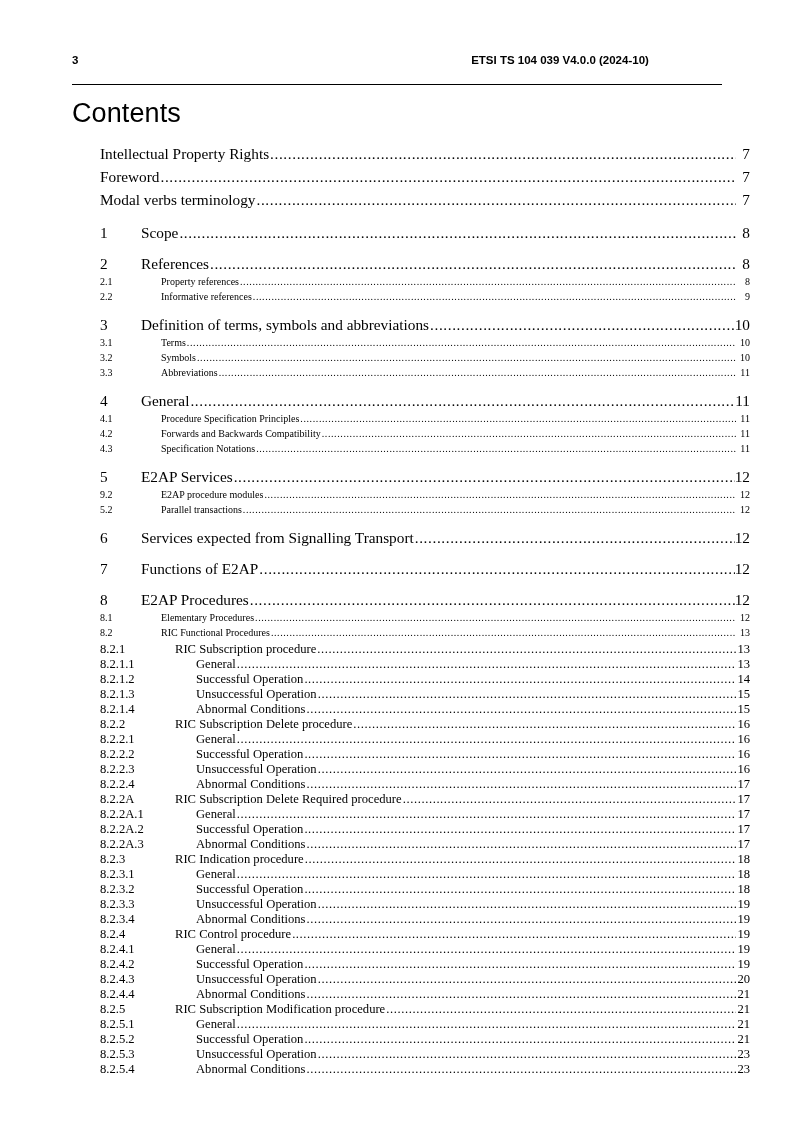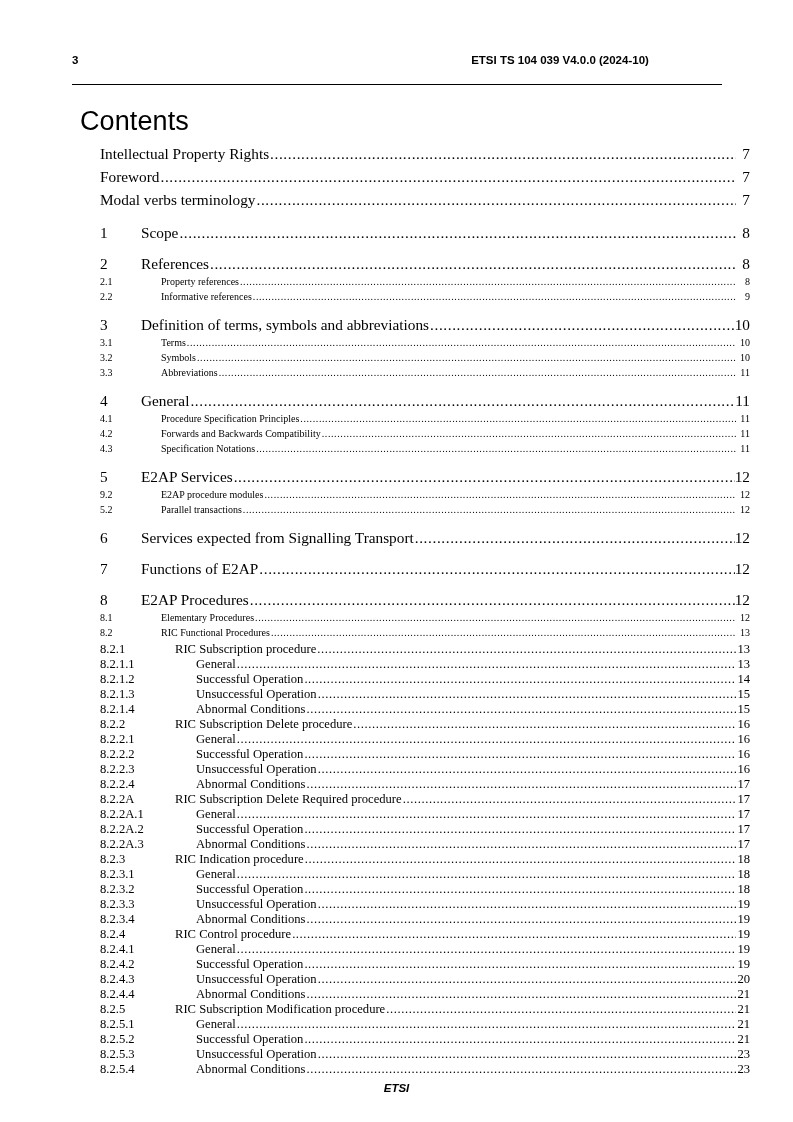--- a/index.html
+++ b/index.html
@@ -49,21 +49,21 @@
 
   
   .contents-title {
     position: absolute;
     left: 72px;
     top: 98px;
     font-family: "Liberation Sans", "DejaVu Sans", sans-serif;
     font-size: 27px;
     font-weight: normal;
     letter-spacing: 0.1px;
-    margin: 8px;
+    margin: 0;
   }
 
   
   .toc {
     position: absolute;
     left: 72px;
     top: 146px;
     width: 650px;
     margin-left: 28px;
   }
@@ -475,15 +475,14 @@
         <span class="toc-page">23</span>
       </div>
       <div class="toc-entry lvl4">
         <span class="toc-num">8.2.5.4</span>
         <span class="toc-label">Abnormal Conditions</span>
         <span class="toc-dots">.......................................................................................................................................................................................................</span>
         <span class="toc-page">23</span>
       </div>
     </div>
 
-  <div class="page-footer">ETSI</div>
 
 </div>
 
 </body></html>

